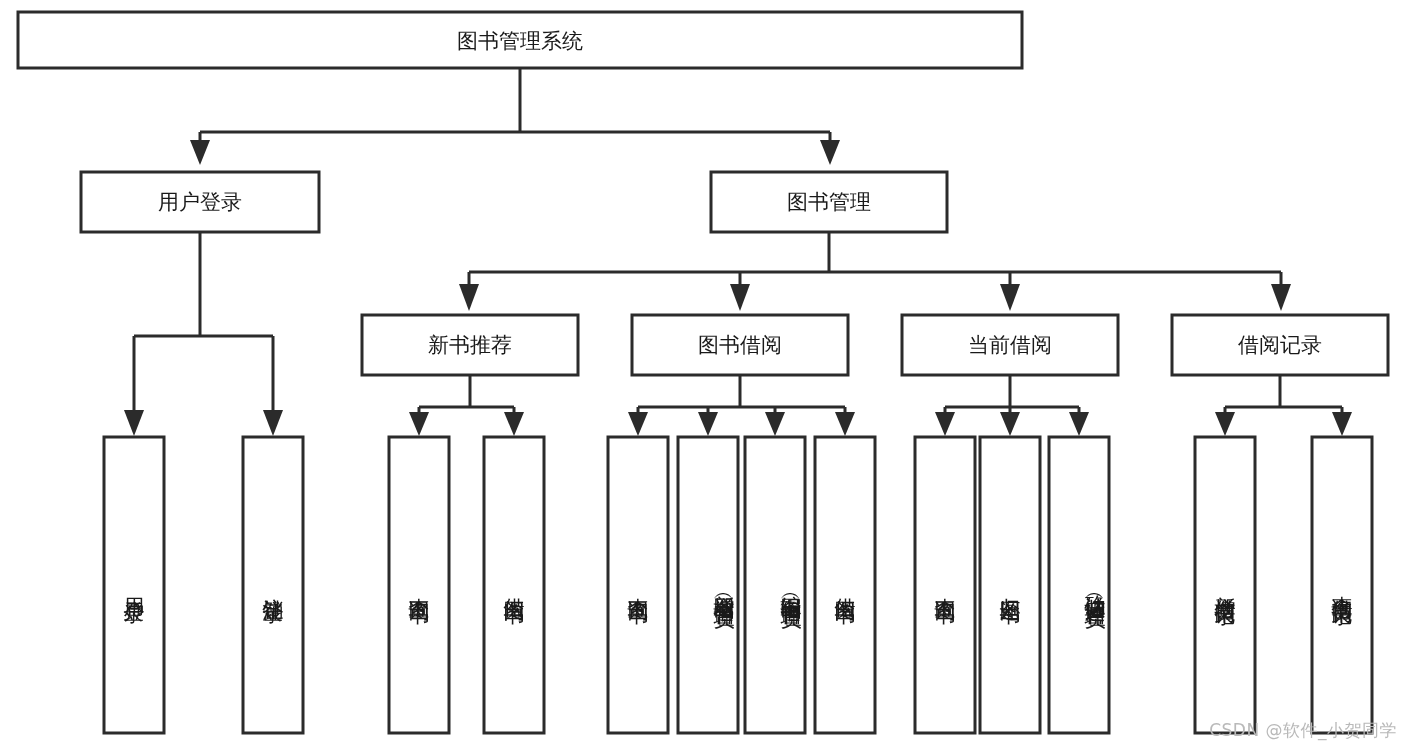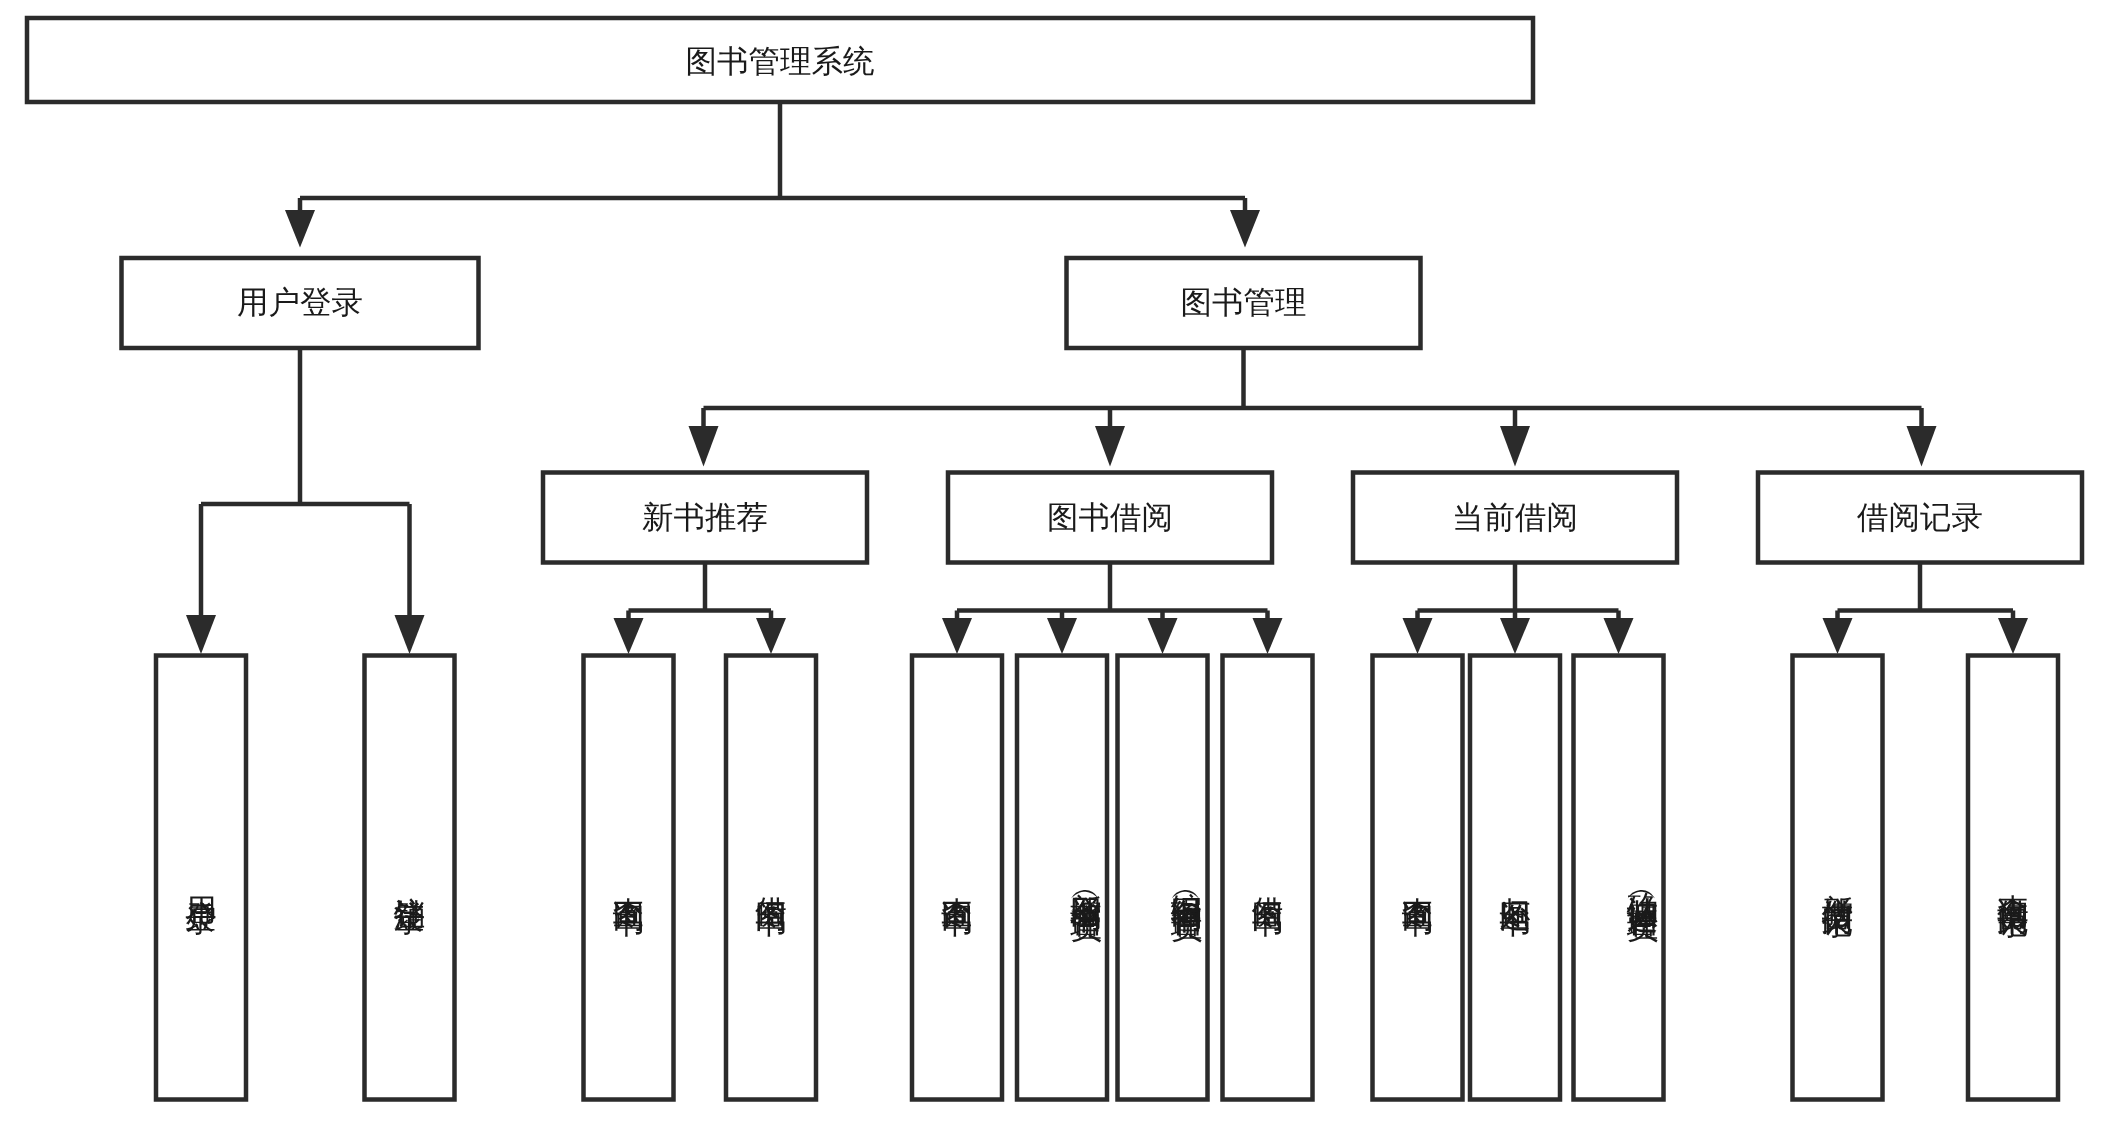--- a/index.html
+++ b/index.html
@@ -222,14 +222,15 @@
   <div class="leaf-label" style="left:745px; top:444px; width:60px; height:285px;">编辑图书（管理员）</div>
   <div class="leaf-label centered" style="left:815px; top:437px; width:60px; height:296px;">借阅图书</div>
 
   <div class="leaf-label centered" style="left:915px; top:437px; width:60px; height:296px;">查询图书</div>
   <div class="leaf-label centered" style="left:980px; top:437px; width:60px; height:296px;">归还图书</div>
   <div class="leaf-label" style="left:1049px; top:444px; width:60px; height:285px;">确认归还（管理员）</div>
 
   <div class="leaf-label centered" style="left:1195px; top:437px; width:60px; height:296px;">新增借阅记录</div>
   <div class="leaf-label centered" style="left:1312px; top:437px; width:60px; height:296px;">查询借阅记录</div>
 
+  <div id="watermark">CSDN @软件_小贺同学</div>
 
 </div>
 
 </body></html>

